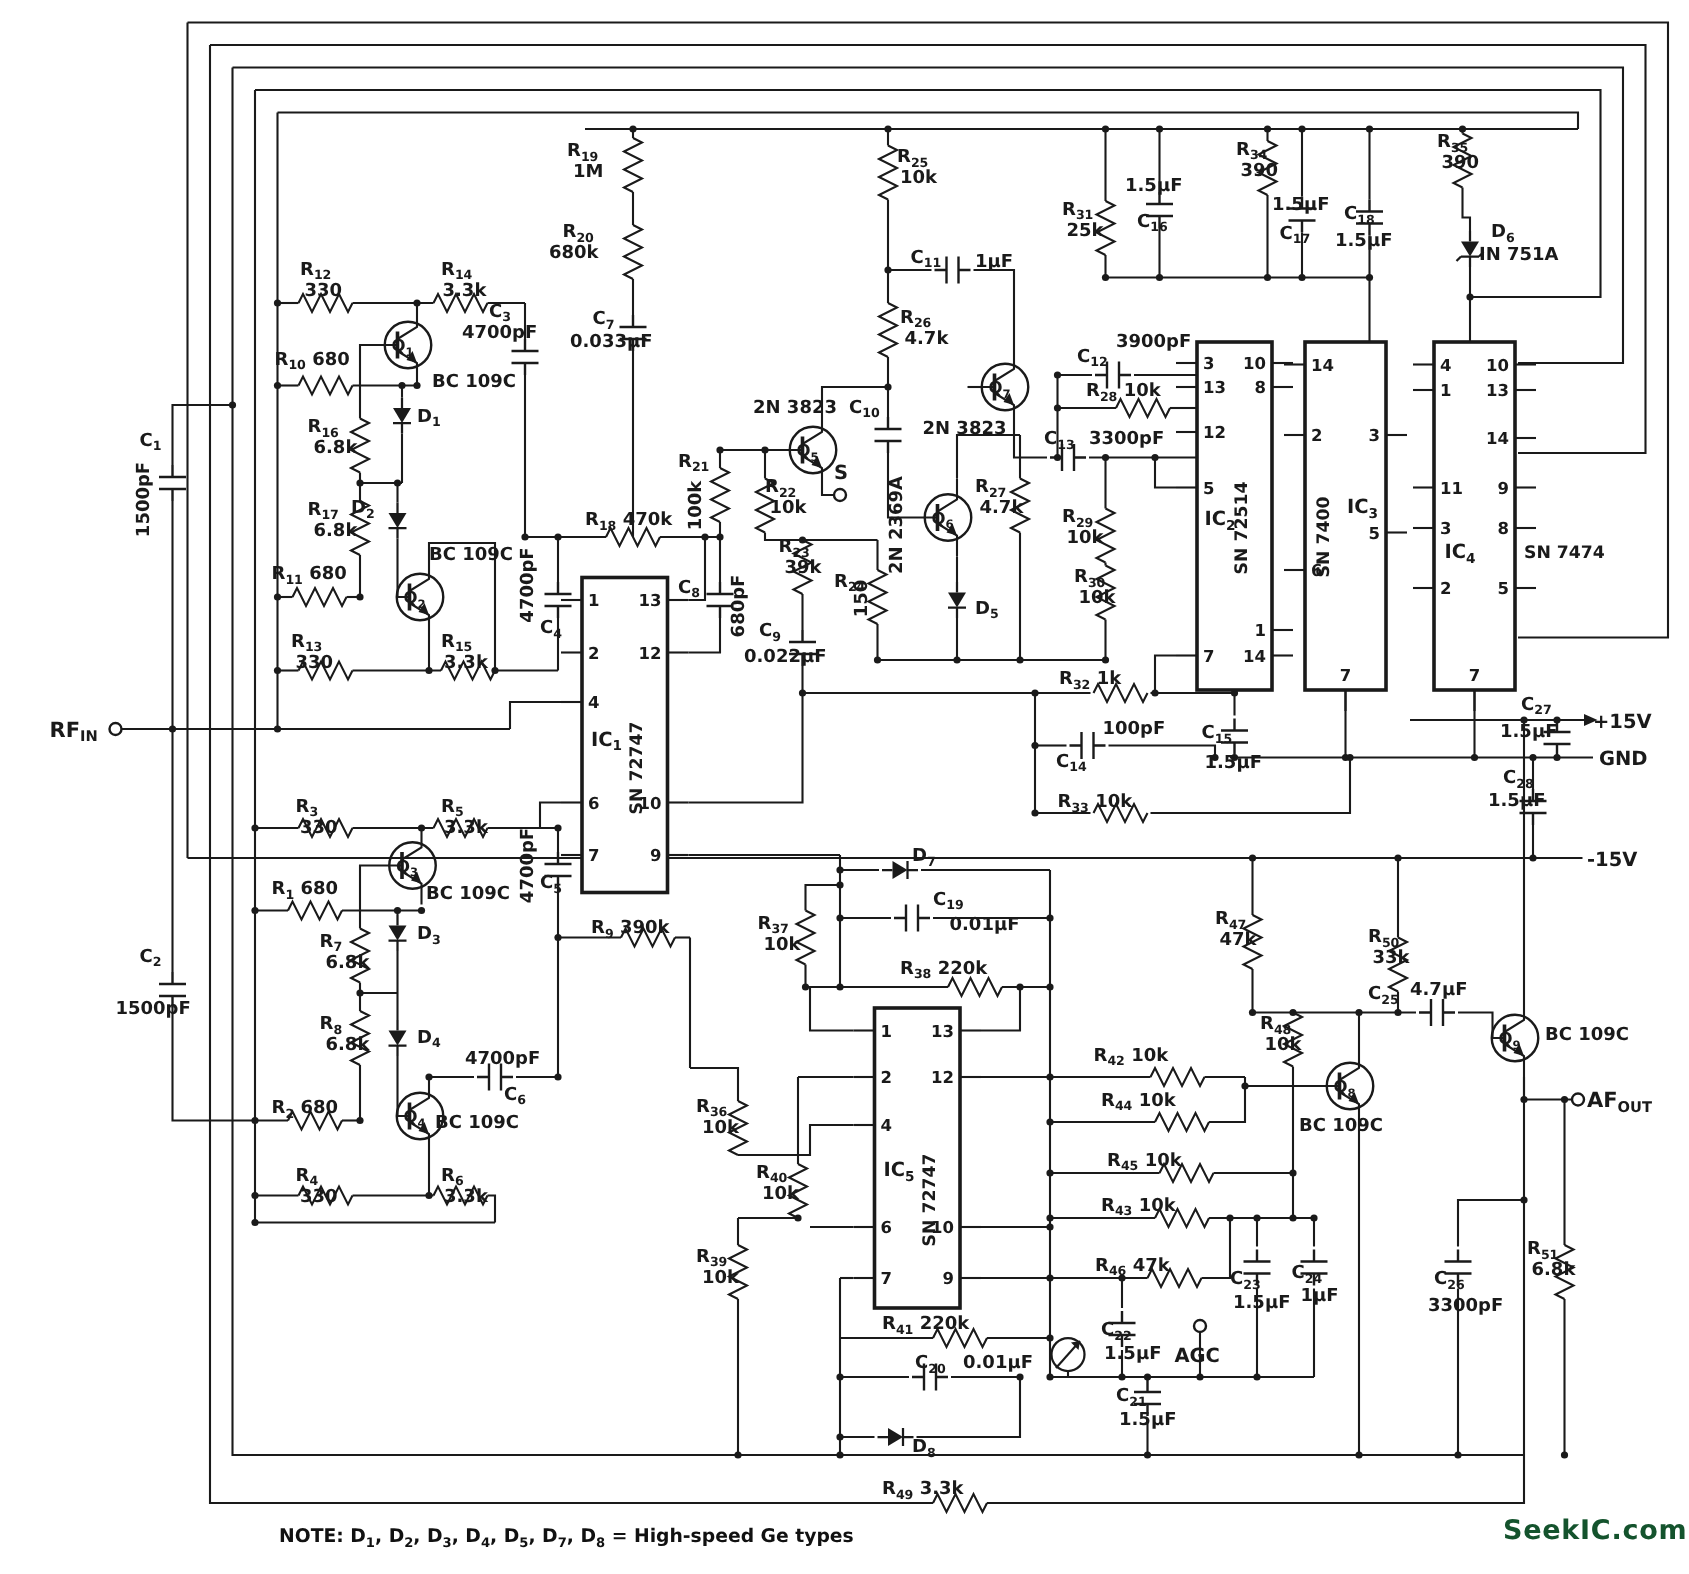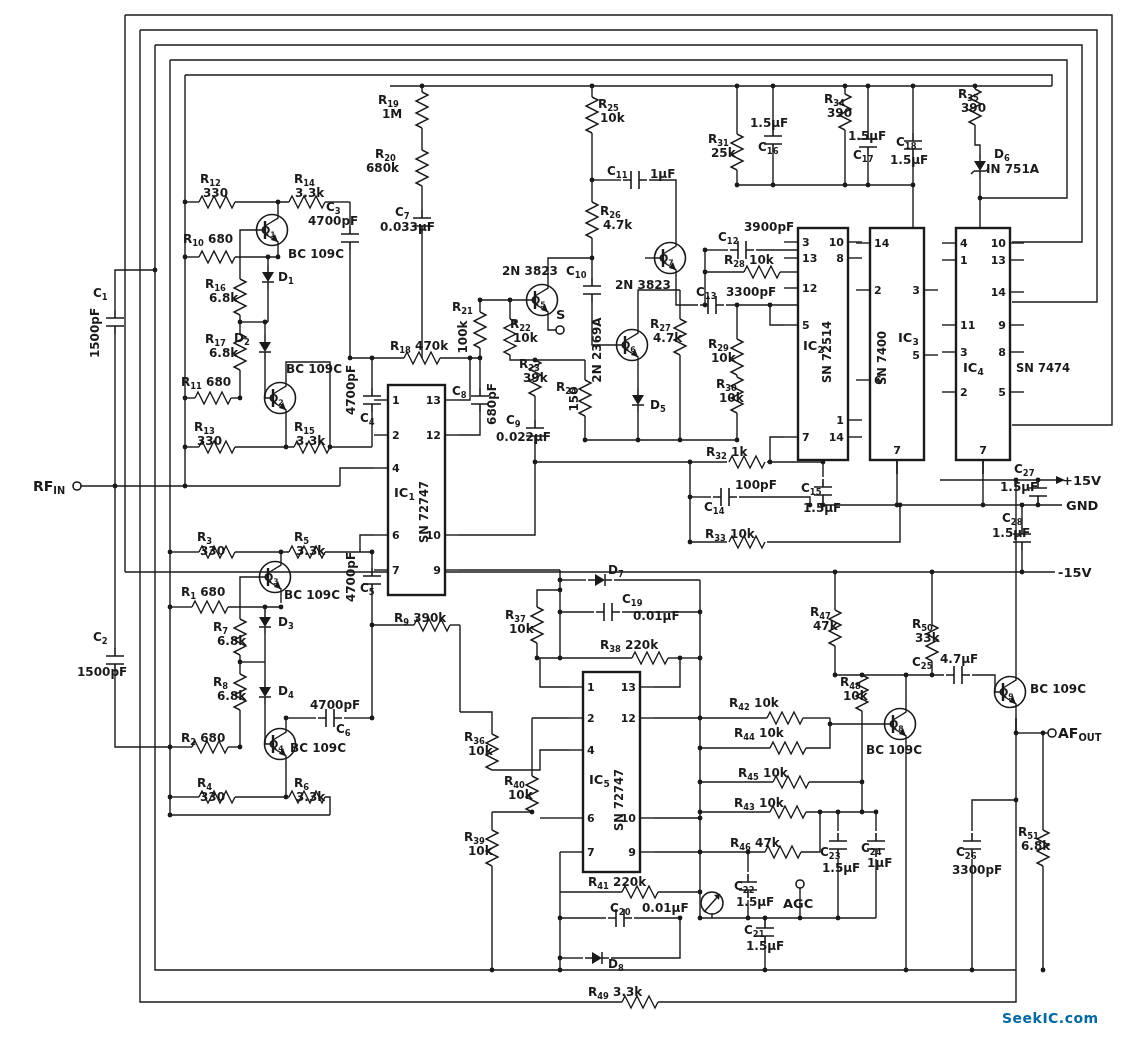--- a/index.html
+++ b/index.html
@@ -3,21 +3,21 @@
 <meta charset="utf-8">
 <style>
   html,body{margin:0;padding:0;background:#ffffff;}
   #stage{position:relative;width:1126px;height:1049px;background:#fff;overflow:hidden;
          font-family:"DejaVu Sans", sans-serif;}
   svg{position:absolute;left:0;top:0;}
   svg text{font-family:"DejaVu Sans", sans-serif;font-weight:600;fill:#1a1a1a;}
   #note{position:absolute;left:186px;top:1016px;font-size:12.5px;color:#111;font-weight:600;}
   #note .pfx{font-weight:800;}
   #note sub, svg .subsc{font-size:70%;}
-  #wm{position:absolute;left:1002px;top:1010px;font-size:14px;font-weight:700;color:#0369a1;letter-spacing:.5px;}
+  #wm{position:absolute;left:1002px;top:1010px;font-size:18px;font-weight:700;color:#14532d;letter-spacing:.5px;}
 </style>
 </head>
 <body>
 
 <div id="stage">
   <svg id="cv" width="1126" height="1049" viewBox="0 0 1126 1049">
       <polyline fill="none" stroke="#1a1a1a" stroke-width="1.4" points="125,15 1112,15 1112,425 1012,425"></polyline>
       <polyline fill="none" stroke="#1a1a1a" stroke-width="1.4" points="140,30 1097,30 1097,302 1012,302"></polyline>
       <polyline fill="none" stroke="#1a1a1a" stroke-width="1.4" points="155,45 1082,45 1082,242 1012,242"></polyline>
       <polyline fill="none" stroke="#1a1a1a" stroke-width="1.4" points="170,60 1067,60 1067,198 980,198"></polyline>
@@ -973,14 +973,15 @@
       <text x="940" y="663" font-size="12"><tspan>4.7µF</tspan></text>
       <text x="866" y="754" font-size="12"><tspan>BC 109C</tspan></text>
       <text x="1030" y="693" font-size="12"><tspan>BC 109C</tspan></text>
       <text x="1058" y="738" font-size="14"><tspan>AF</tspan><tspan class="subsc" dy="3" font-size="9.799999999999999">OUT</tspan></text>
       <text x="956" y="856" font-size="12"><tspan>C</tspan><tspan class="subsc" dy="3" font-size="8.399999999999999">26</tspan></text>
       <text x="952" y="874" font-size="12"><tspan>3300pF</tspan></text>
       <text x="1018" y="836" font-size="12"><tspan>R</tspan><tspan class="subsc" dy="3" font-size="8.399999999999999">51</tspan></text>
       <text x="1021" y="850" font-size="12"><tspan>6.8k</tspan></text>
       <text x="588" y="996" font-size="12"><tspan>R</tspan><tspan class="subsc" dy="3" font-size="8.399999999999999">49</tspan><tspan dy="-3"> 3.3k</tspan></text>
     </svg>
+  <div id="note"><span class="pfx">NOTE:</span><span> D</span><sub>1</sub><span>, D</span><sub>2</sub><span>, D</span><sub>3</sub><span>, D</span><sub>4</sub><span>, D</span><sub>5</sub><span>, D</span><sub>7</sub><span>, D</span><sub>8</sub><span> = High-speed Ge types</span></div>
   <div id="wm">SeekIC.com</div>
 </div>
 
 </body></html>

